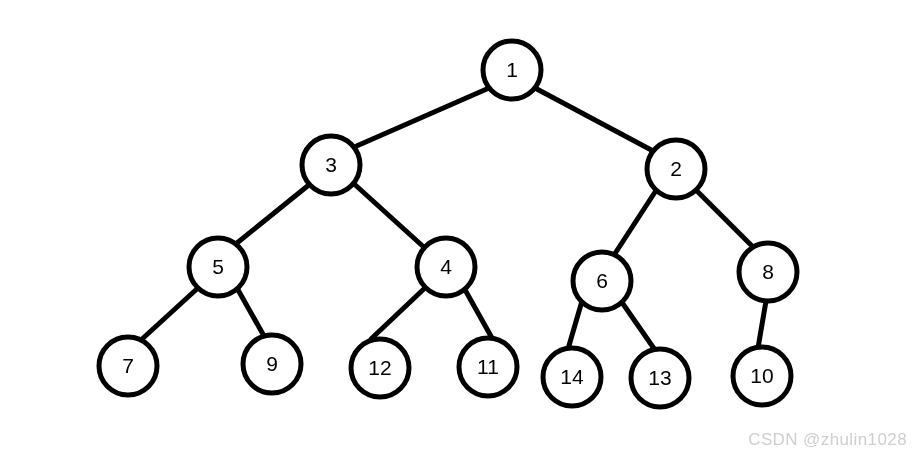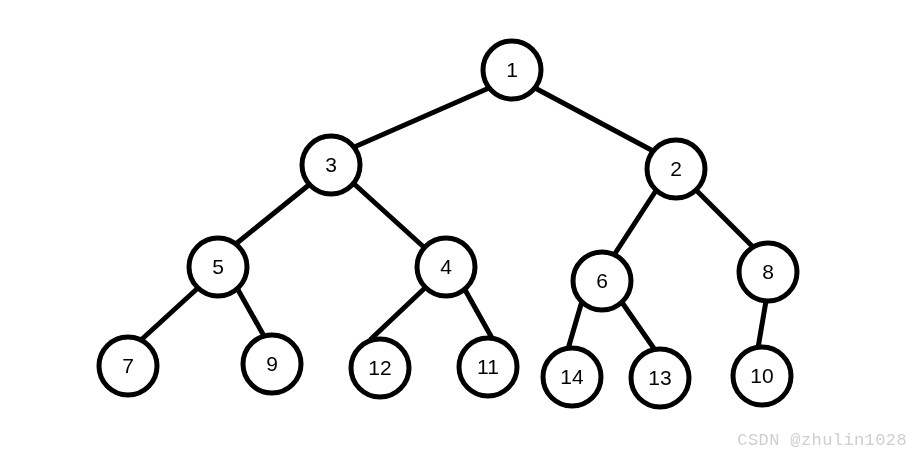--- a/index.html
+++ b/index.html
@@ -41,21 +41,21 @@
     font-size: 21px;
     fill: #000000;
     text-anchor: middle;
     dominant-baseline: middle;
   }
   #watermark {
     position: absolute;
     right: 14px;
     bottom: 9px;
     color: #cfcfcf;
-    font-family: Liberation Mono, monospace;
+    font-family: Liberation Sans, sans-serif;
     font-size: 17px;
     letter-spacing: 0.4px;
     white-space: nowrap;
     user-select: none;
   }
 </style>
 </head>
 <body>
 
 <div id="canvas">

